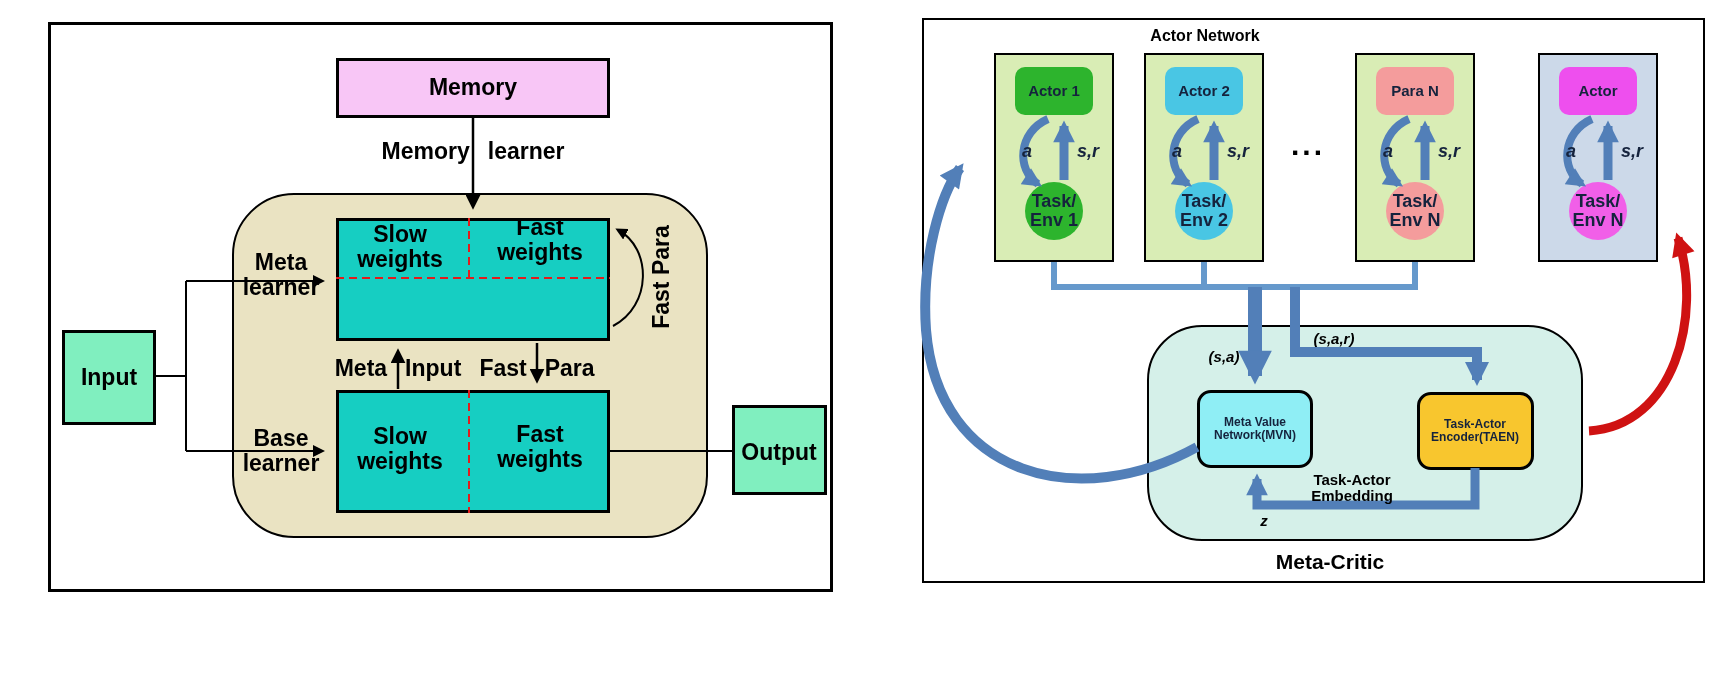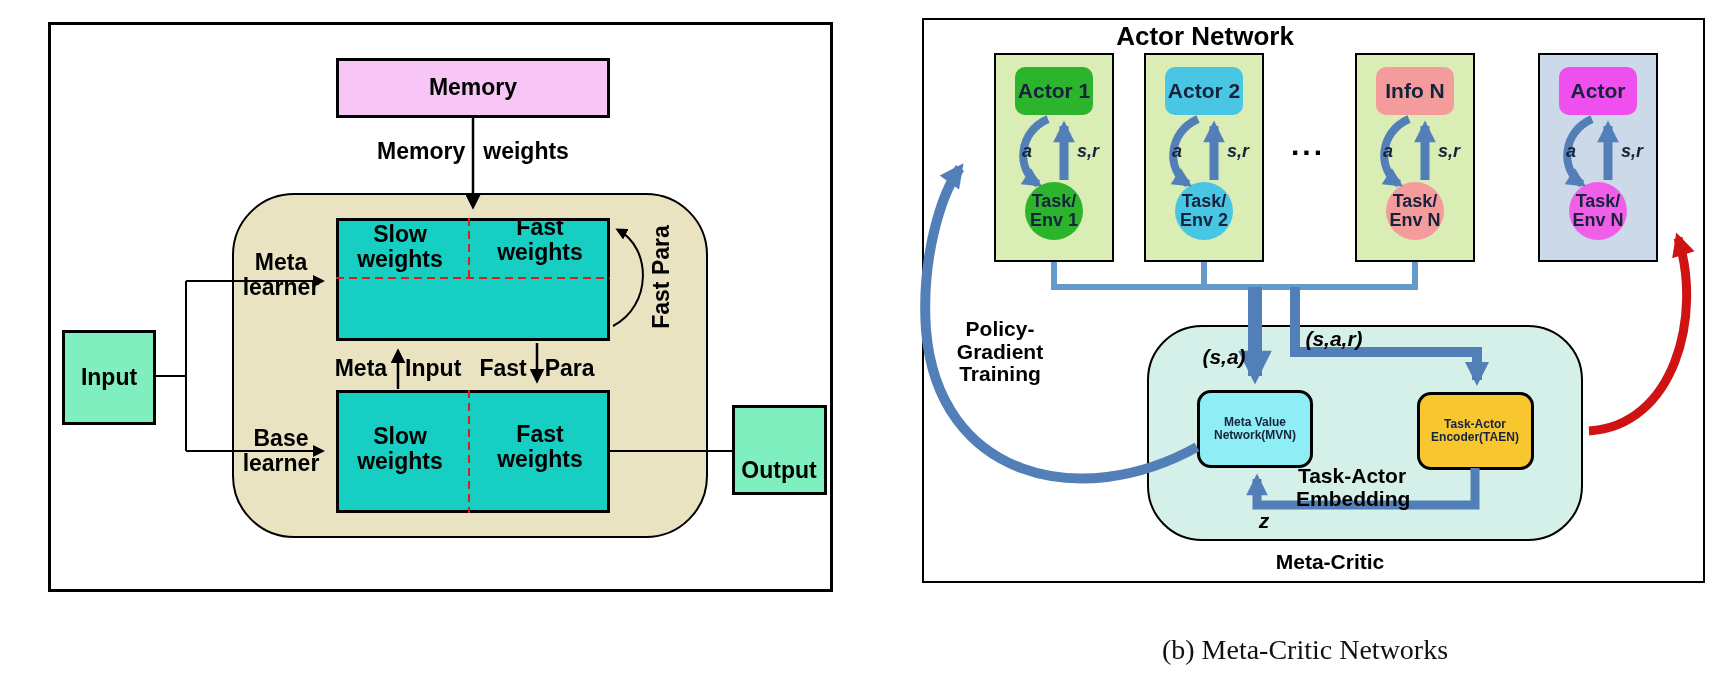--- a/index.html
+++ b/index.html
@@ -31,21 +31,21 @@
   .panel{width:120px;height:209px;top:53px;border:2px solid #000}
   .pg-green{background:#d9edb5}
   .pg-blue{background:#ccd9e9}
   .actorBox{width:78px;height:48px;top:67px;border-radius:10px}
   .envCircle{width:58px;height:58px;top:182px;border-radius:50%}
   .c-g{background:#2db42d}.c-c{background:#49c6e4}.c-s{background:#f49c9c}
   .c-m{background:#ee4fee}.c-m2{background:#f15fe8}
   .mcBox{left:1147px;top:325px;width:436px;height:216px;background:#d5f0e9;border:2px solid #000;border-radius:55px}
   .mvnBox{left:1197px;top:390px;width:116px;height:78px;background:#8feef5;border:3px solid #000;border-radius:14px}
   .taenBox{left:1417px;top:392px;width:117px;height:78px;background:#f8c62e;border:3px solid #000;border-radius:14px}
-  .f20{font-size:26px}.f17{font-size:21px}.f16{font-size:12px}.f15{font-size:18px}.f18{font-size:18px}.f21{font-size:21px}
+  .f20{font-size:16px}.f17{font-size:15px}.f16{font-size:12px}.f15{font-size:18px}.f18{font-size:18px}.f21{font-size:21px}
 </style>
 </head>
 <body>
 
 <div id="stage">
 
   <div class="box figA-border"></div>
   <div class="box memory"></div>
   <div class="box tan"></div>
   <div class="box teal metaBox"></div>
@@ -118,67 +118,65 @@
     <path d="M1475 468 V505 H1257 V479" stroke="#527fb8" stroke-width="9" fill="none" marker-end="url(#mb)"></path>
 
     <path d="M1197 447 C1080 512 938 478 926 330 C921 258 941 194 960 168" stroke="#527fb8" stroke-width="10" fill="none" marker-end="url(#mb)"></path>
 
     <path d="M1589 431 C1674 426 1703 316 1678 238" stroke="#cf1212" stroke-width="9" fill="none" marker-end="url(#mr)"></path>
   </svg>
 
   <div class="lbl f23" style="left:473px;top:87px">Memory</div>
   <div class="lbl f23 split" style="left:473px;top:151px">
     <span>Memory</span>
-      <span>weights</span>
+      <span>learner</span>
   </div>
   <div class="lbl f23 wrap" style="left:281px;top:275px;width:86px">Meta learner</div>
   <div class="lbl f23 wrap" style="left:281px;top:451px;width:86px">Base learner</div>
   <div class="lbl f23 wrap" style="left:400px;top:247px;width:112px">Slow weights</div>
   <div class="lbl f23 wrap" style="left:540px;top:240px;width:112px">Fast weights</div>
   <div class="lbl f23 rot" style="left:661px;top:277px">Fast Para</div>
   <div class="lbl f23 split" style="left:398px;top:368px">
     <span>Meta</span>
       <span>Input</span>
   </div>
   <div class="lbl f23 split" style="left:537px;top:368px">
     <span>Fast</span>
       <span>Para</span>
   </div>
   <div class="lbl f23 wrap" style="left:400px;top:449px;width:112px">Slow weights</div>
   <div class="lbl f23 wrap" style="left:540px;top:447px;width:112px">Fast weights</div>
   <div class="lbl f23" style="left:109px;top:377px">Input</div>
-  <div class="lbl f23" style="left:779px;top:470px">Output</div>
+  <div class="lbl f23" style="left:779px;top:452px">Output</div>
 
   <div class="lbl f20" style="left:1205px;top:36px">Actor Network</div>
 
   <div class="lbl f17 navy" style="left:1054px;top:91px">Actor 1</div>
   <div class="lbl f17 navy" style="left:1204px;top:91px">Actor 2</div>
-  <div class="lbl f17 navy" style="left:1415px;top:91px">Info N</div>
+  <div class="lbl f17 navy" style="left:1415px;top:91px">Para N</div>
   <div class="lbl f17 navy" style="left:1598px;top:91px">Actor</div>
 
   <div class="lbl f15 navy wrap" style="left:1054px;top:211px;width:58px">Task/ Env 1</div>
   <div class="lbl f15 navy wrap" style="left:1204px;top:211px;width:80px">Task/ Env 2</div>
   <div class="lbl f15 navy wrap" style="left:1415px;top:211px;width:58px">Task/ Env N</div>
   <div class="lbl f15 navy wrap" style="left:1598px;top:211px;width:58px">Task/ Env N</div>
 
   <div class="lbl f18 it navy" style="left:1027px;top:152px">a</div>
   <div class="lbl f18 it navy" style="left:1177px;top:152px">a</div>
   <div class="lbl f18 it navy" style="left:1388px;top:152px">a</div>
   <div class="lbl f18 it navy" style="left:1571px;top:152px">a</div>
 
   <div class="lbl f18 it navy" style="left:1088px;top:152px">s,r</div>
   <div class="lbl f18 it navy" style="left:1238px;top:152px">s,r</div>
   <div class="lbl f18 it navy" style="left:1449px;top:152px">s,r</div>
   <div class="lbl f18 it navy" style="left:1632px;top:152px">s,r</div>
 
   <div class="lbl" style="left:1308px;top:145px;font-size:30px;letter-spacing:3px">...</div>
 
-  <div class="lbl f17 wrap" style="left:1000px;top:352px;width:150px">Policy-Gradient Training</div>
   <div class="lbl f17 it" style="left:1224px;top:357px">(s,a)</div>
   <div class="lbl f17 it" style="left:1334px;top:339px">(s,a,r)</div>
   <div class="lbl f16 navy wrap" style="left:1255px;top:429px;width:110px">Meta Value Network(MVN)</div>
   <div class="lbl f16 navy wrap" style="left:1475px;top:431px;width:114px">Task-Actor Encoder(TAEN)</div>
   <div class="lbl f17 wrap" style="left:1352px;top:488px;width:112px">Task-Actor Embedding</div>
   <div class="lbl f17 it" style="left:1264px;top:521px">z</div>
   <div class="lbl f21" style="left:1330px;top:562px">Meta-Critic</div>
-  <div class="lbl cap" style="left:1305px;top:650px">(b) Meta-Critic Networks</div>
 
 </div>
 
 </body></html>

